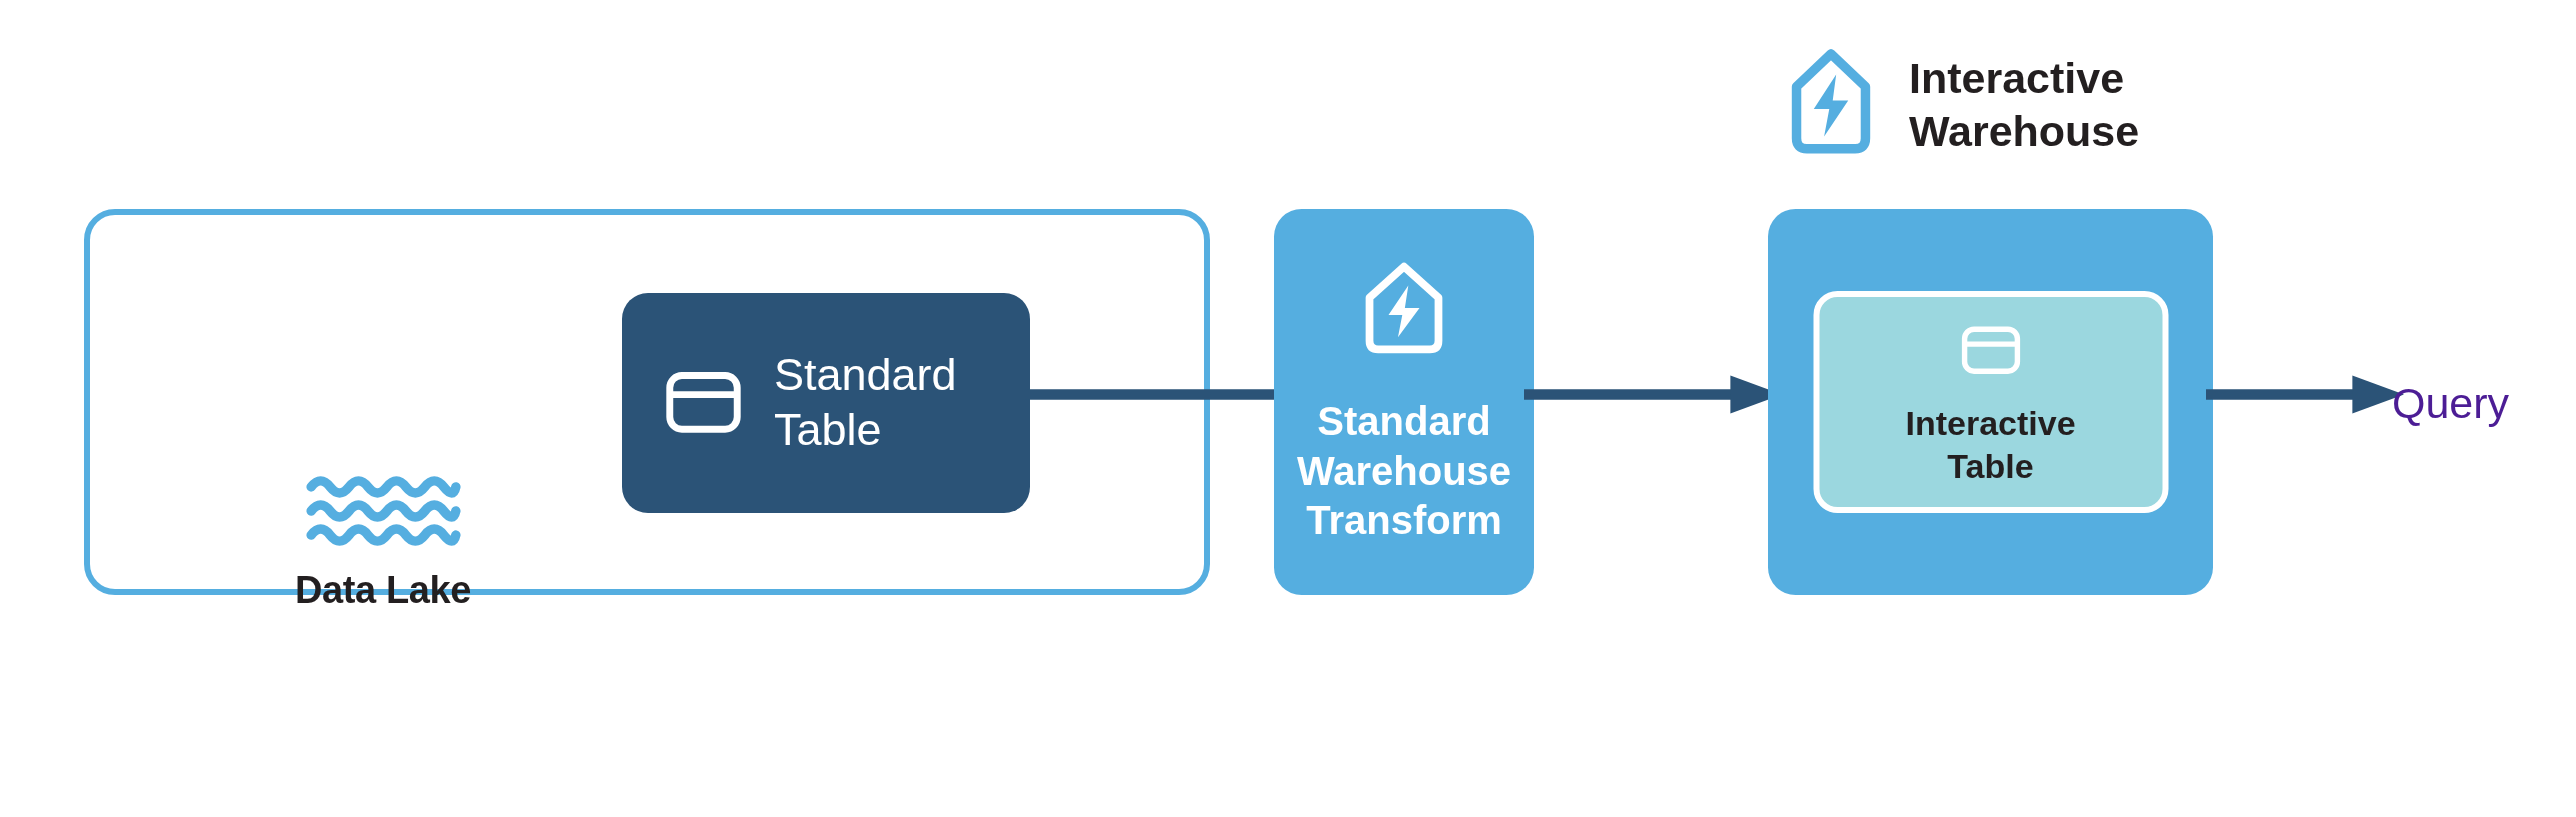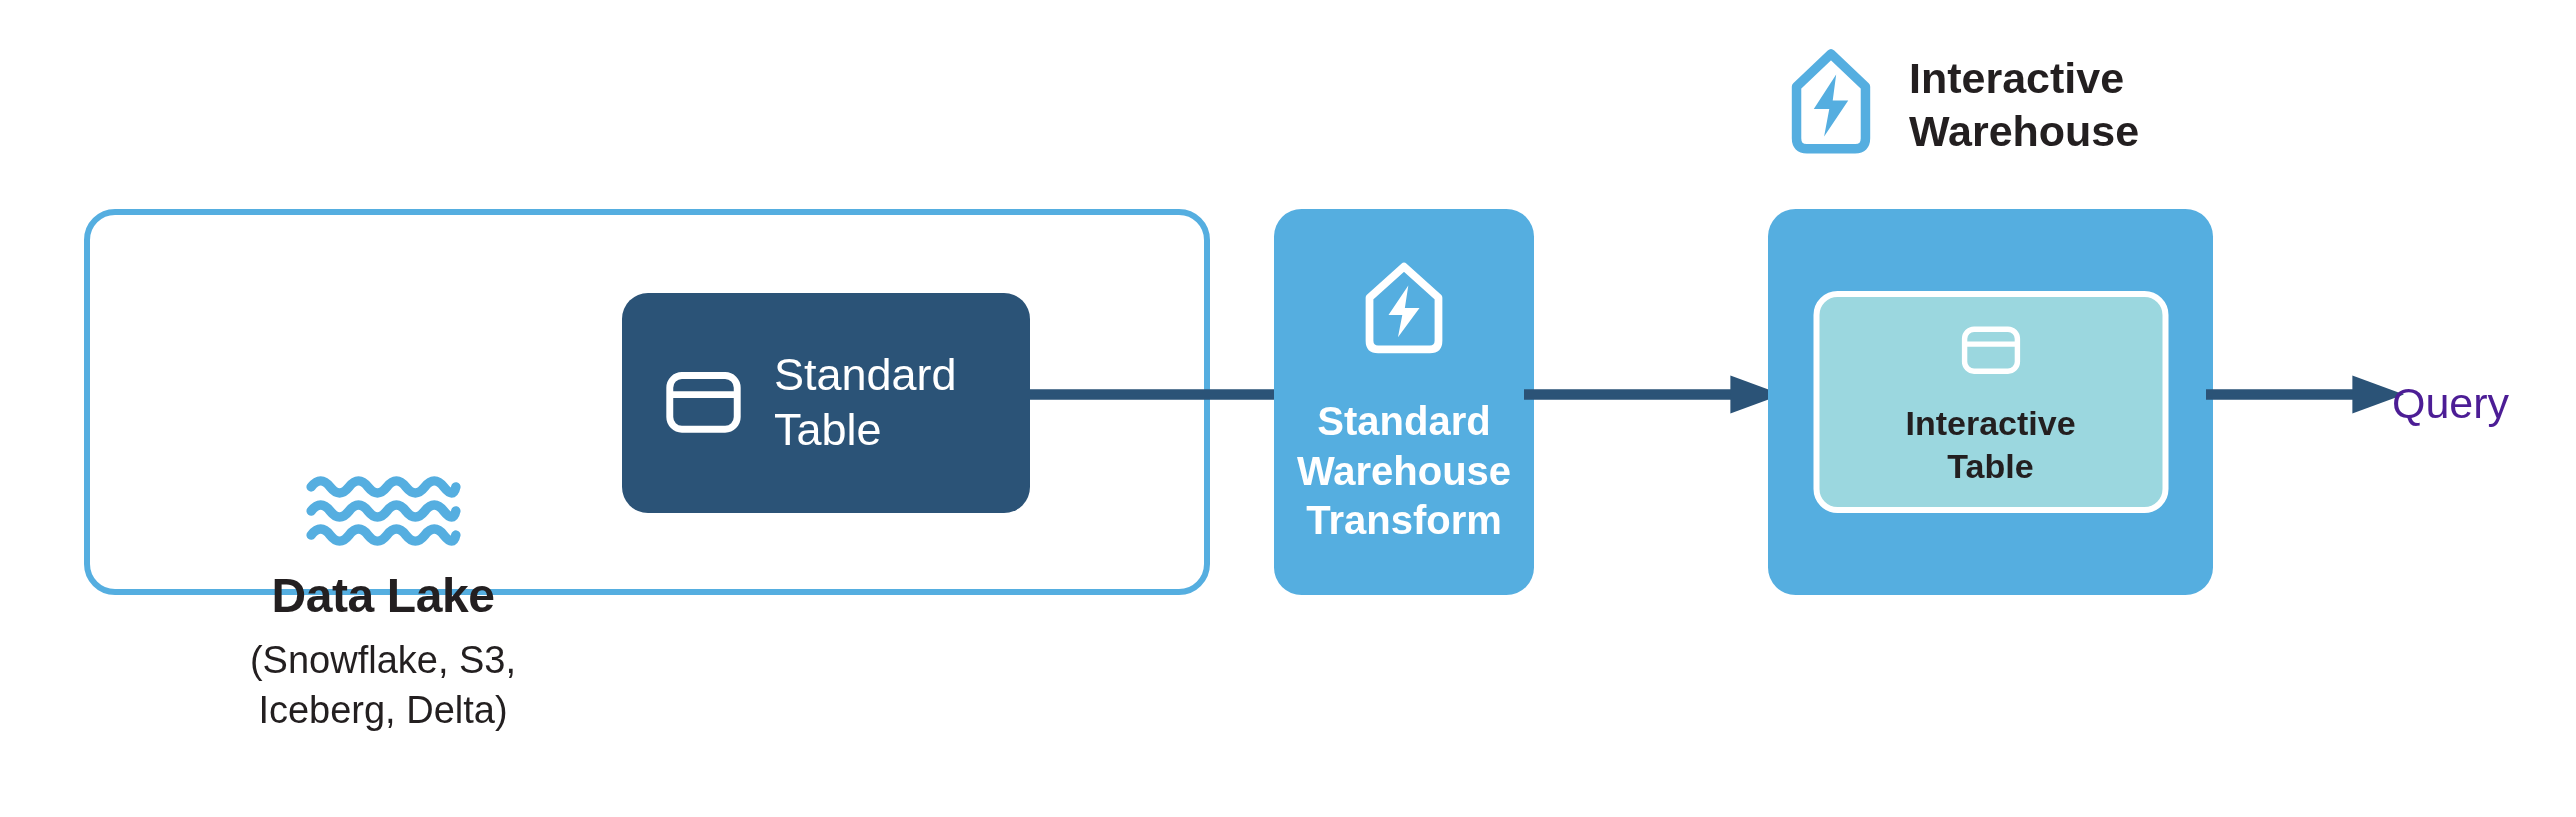--- a/index.html
+++ b/index.html
@@ -37,21 +37,21 @@
     left: 138px;
     top: 258px;
     width: 310px;
     text-align: center;
   }
   .wave-icon {
     display: block;
     margin: 0 auto 19px auto;
   }
   .datalake-title {
-    font-size: 48px;
+    font-size: 38px;
     font-weight: bold;
     color: #231F20;
     letter-spacing: -0.4px;
     line-height: 1.05;
     margin-bottom: 13.8px;
   }
   .datalake-sub {
     font-size: 38px;
     font-weight: normal;
     color: #231F20;
@@ -206,22 +206,20 @@
           <g fill="none" stroke="#55AEE0" stroke-width="11" stroke-linecap="round" stroke-linejoin="round">
             <path d="M6 16 Q17 2 28 16 T50 16 T72 16 T94 16 T116 16 T138 16 T160 16 T174 16"></path>
             <path d="M6 44 Q17 30 28 44 T50 44 T72 44 T94 44 T116 44 T138 44 T160 44 T174 44"></path>
             <path d="M6 72 Q17 58 28 72 T50 72 T72 72 T94 72 T116 72 T138 72 T160 72 T174 72"></path>
           </g>
         </svg>
       </span>
 
       <div class="datalake-title">Data Lake</div>
 
-      <div class="datalake-sub">(Snowflake, S3,
-Iceberg, Delta)</div>
     </div>
   </div>
 
   <div class="standard-table">
     <span class="tbl-icon">
       <svg width="83" height="83" viewBox="0 0 96 96" xmlns="http://www.w3.org/2000/svg">
         <rect x="9" y="18" width="78" height="62" rx="14" ry="14" fill="none" stroke="#ffffff" stroke-width="8"></rect>
         <line x1="11" y1="40" x2="85" y2="40" stroke="#ffffff" stroke-width="8"></line>
       </svg>
     </span>

